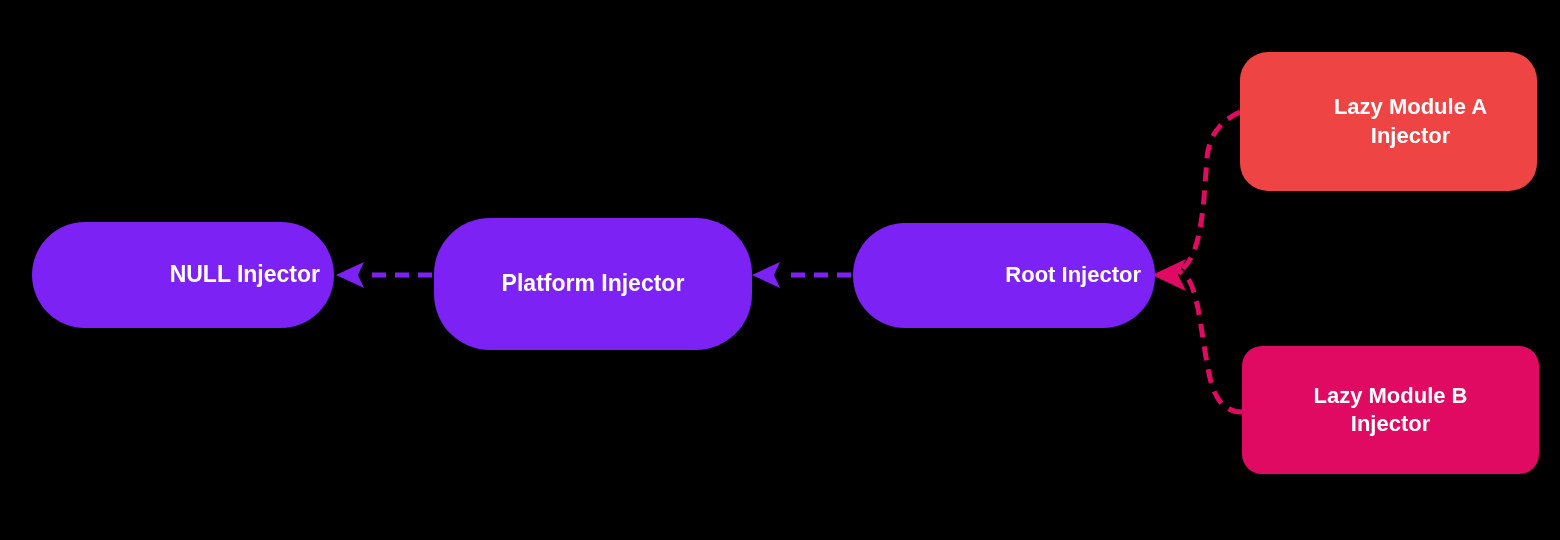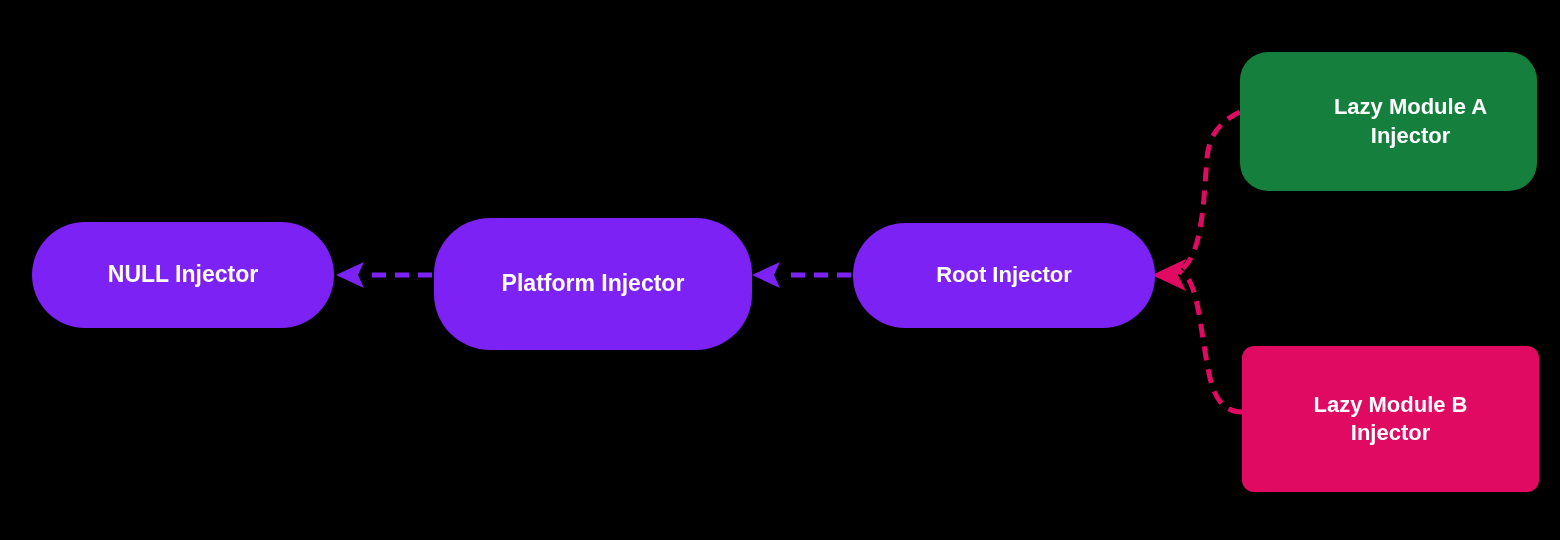--- a/index.html
+++ b/index.html
@@ -46,57 +46,59 @@
   }
   
   .node-null {
     left: 32px;
     top: 222px;
     width: 302px;
     height: 106px;
     background: #7c22f5;
     border-radius: 53px;
     font-size: 23px;
+    text-align: right;
   }
   .node-platform {
     left: 434px;
     top: 218px;
     width: 318px;
     height: 132px;
     background: #7c22f5;
     border-radius: 56px;
     font-size: 23px;
   }
   .node-root {
     left: 853px;
     top: 223px;
     width: 302px;
     height: 105px;
     background: #7c22f5;
     border-radius: 52px;
     font-size: 22px;
+    text-align: right;
   }
   
   .node-lazy-a {
     left: 1240px;
     top: 52px;
     width: 297px;
     height: 139px;
-    background: #15803d;
+    background: #ef4444;
     border-radius: 28px;
     font-size: 22px;
     padding-left: 44px;
   }
   .node-lazy-b {
     left: 1242px;
     top: 346px;
     width: 297px;
-    height: 146px;
+    height: 128px;
     background: #e00a62;
-    border-radius: 12px;
+    border-radius: 20px;
     font-size: 22px;
   }
 </style>
 </head>
 <body>
 
 <div id="diagram">
 
   <svg id="edge-layer" width="1560" height="540" viewBox="0 0 1560 540" xmlns="http://www.w3.org/2000/svg">
 

